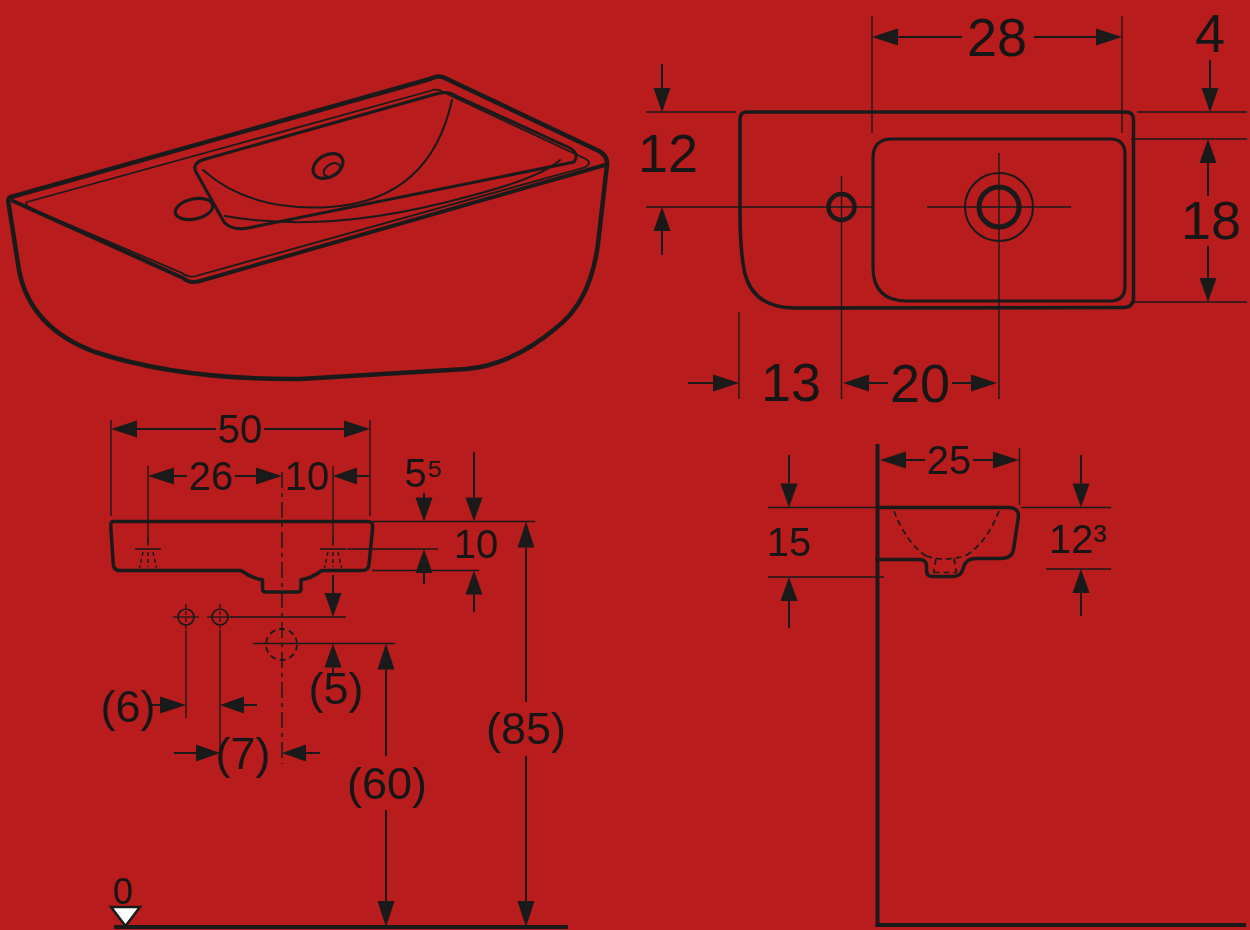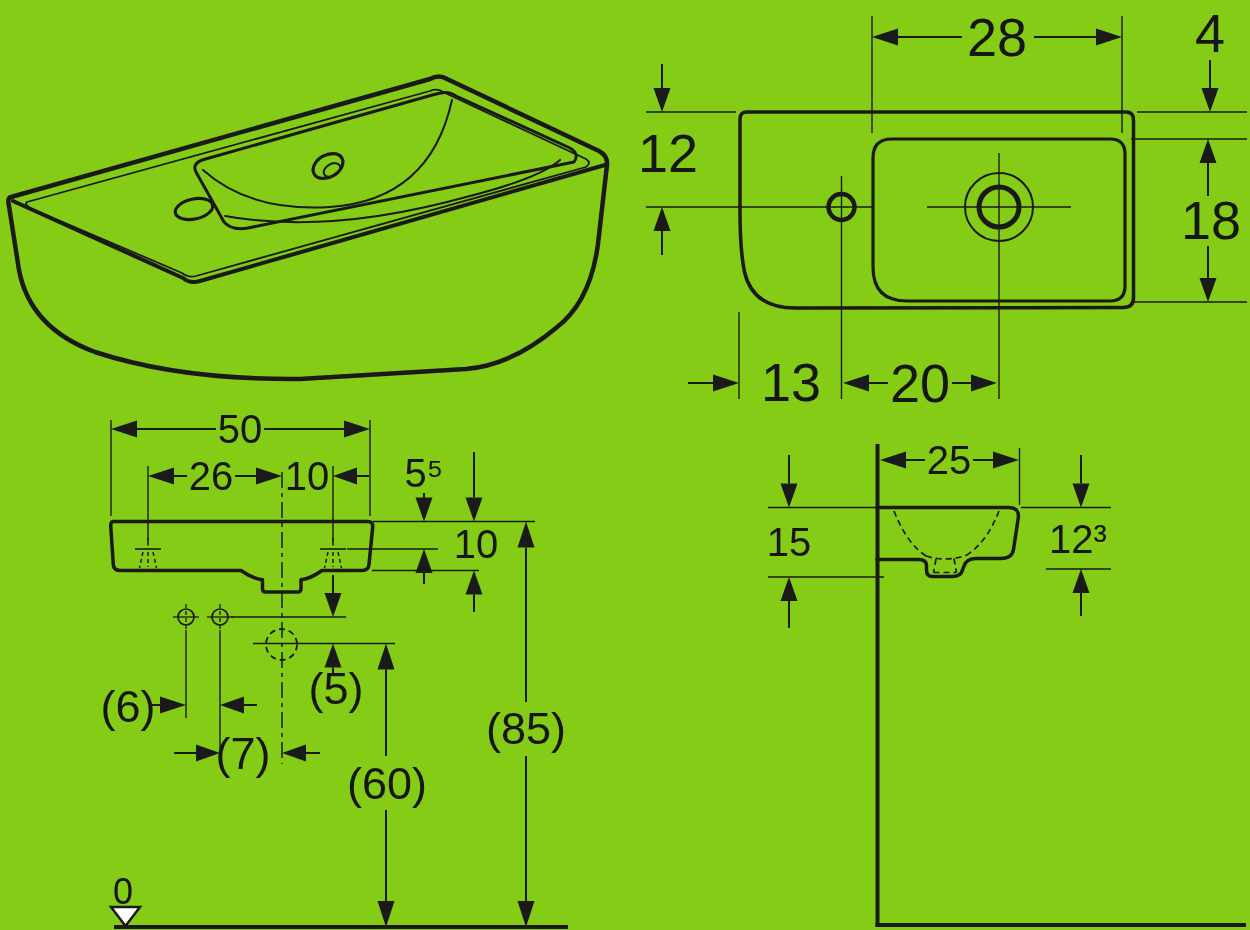--- a/index.html
+++ b/index.html
@@ -1,16 +1,16 @@
 <!DOCTYPE html>
 <html><head>
 <meta charset="utf-8">
 <style>
   html,body{margin:0;padding:0;background:#ffffff;}
-  .page{position:relative;width:1250px;height:930px;background:#84cc16;overflow:hidden;}
+  .page{position:relative;width:1250px;height:930px;background:#b91c1c;overflow:hidden;}
   svg{display:block;}
   text{font-family:"Liberation Sans","DejaVu Sans",sans-serif;fill:#161616;}
   .t-top{font-size:54px;}
   .t-front{font-size:40px;}
   .t-paren{font-size:45px;}
   .t-zero{font-size:36px;}
   .ln{stroke:#1a1a1a;fill:none;}
   .w45{stroke-width:4.5;} .w4{stroke-width:4;} .w35{stroke-width:3.5;}
   .w32{stroke-width:3.2;} .w3{stroke-width:3;} .w2{stroke-width:2;}
   .w18{stroke-width:1.8;} .w16{stroke-width:1.6;} .w14{stroke-width:1.4;}

